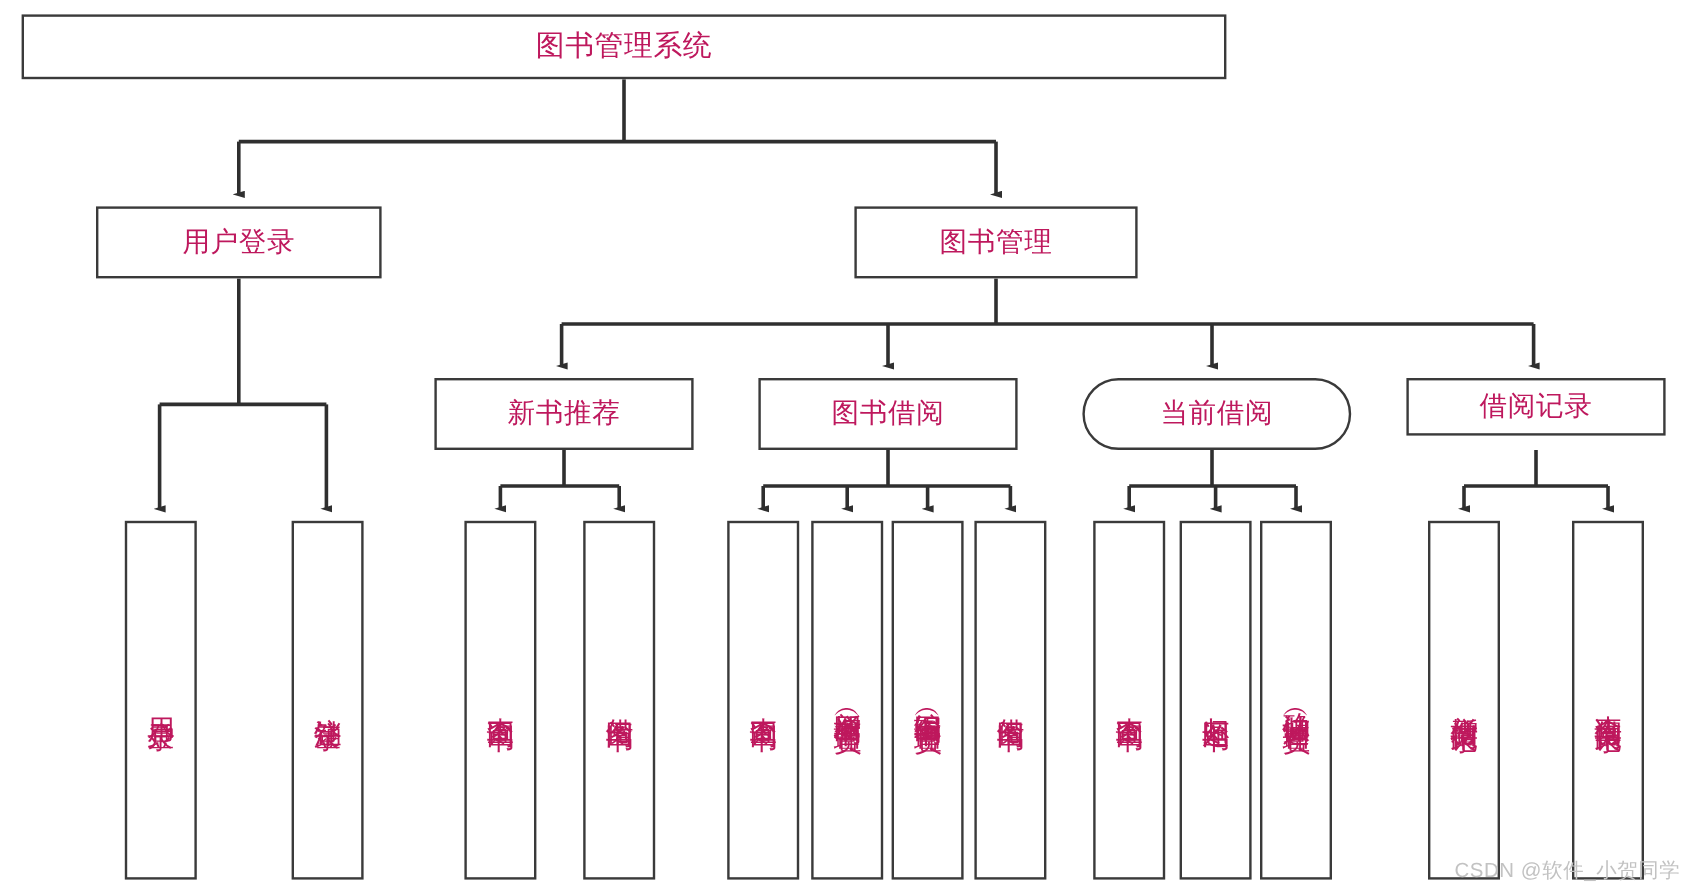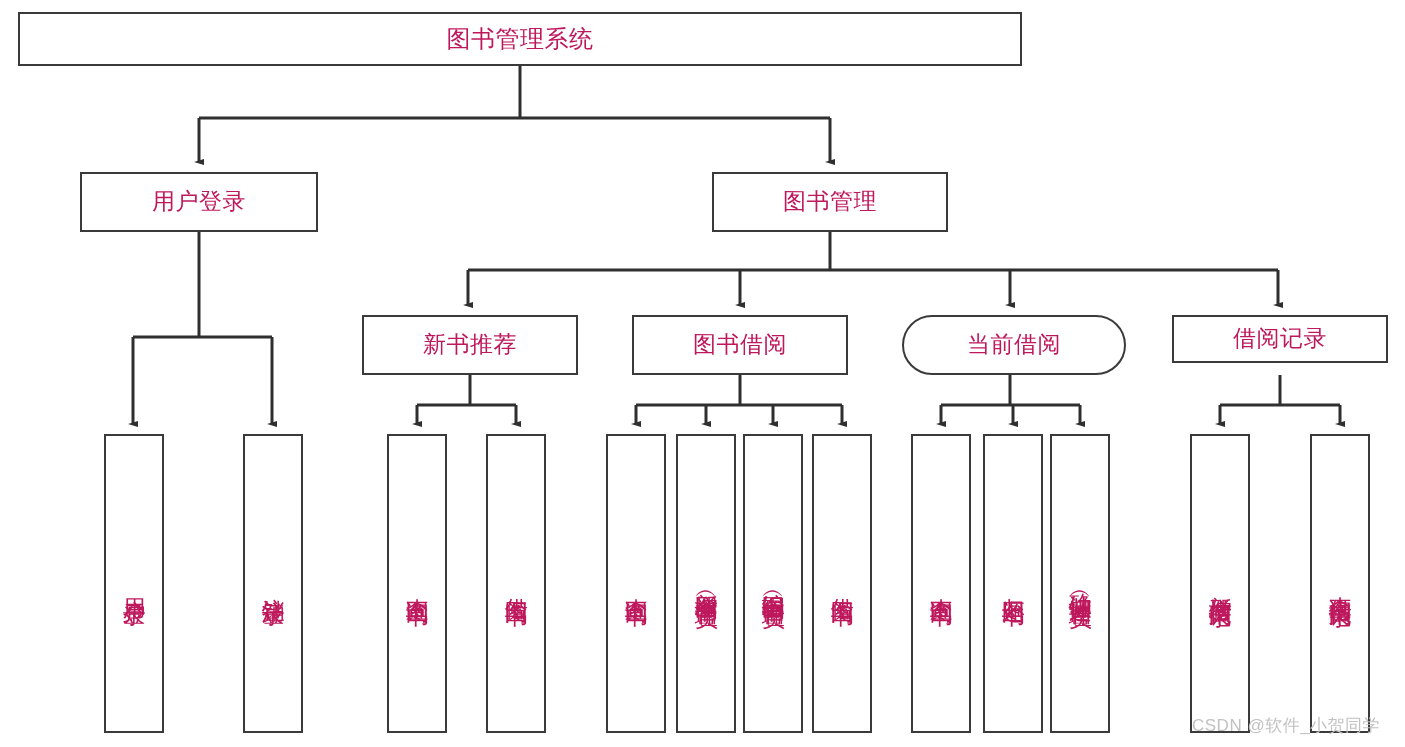--- a/index.html
+++ b/index.html
@@ -175,15 +175,15 @@
   <div class="node" style="left:1050px; top:434px; width:60px; height:299px;">
     <span class="node-v">确认归还（管理员）</span>
   </div>
   <div class="node" style="left:1190px; top:434px; width:60px; height:299px;">
     <span class="node-v">新增借阅记录</span>
   </div>
   <div class="node" style="left:1310px; top:434px; width:60px; height:299px;">
     <span class="node-v">查询借阅记录</span>
   </div>
 
-  <div class="watermark" style="left:1192px; top:714px;">CSDN @软件_小贺同学</div>
+  <div class="watermark" style="left:1192px; top:714px;padding-left:20px;">CSDN @软件_小贺同学</div>
 
 </div>
 
 </body></html>

